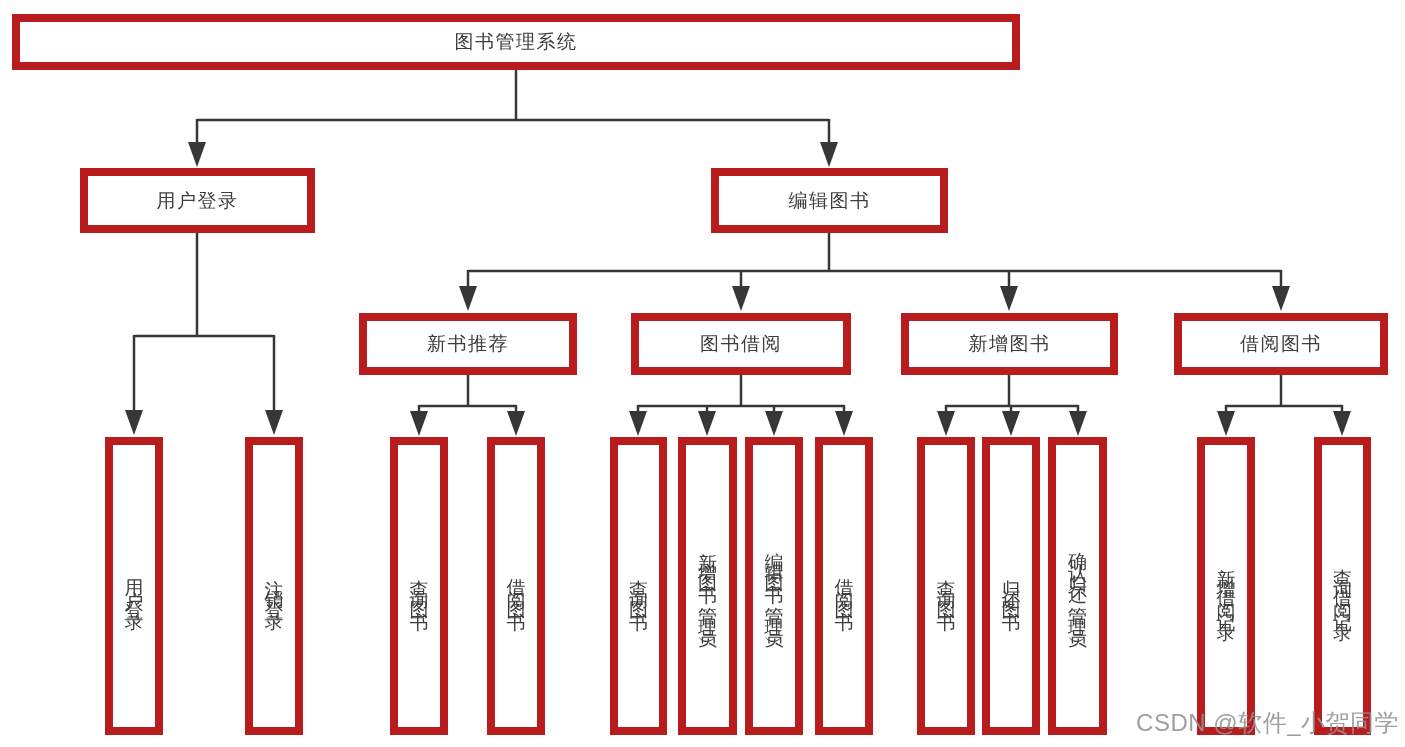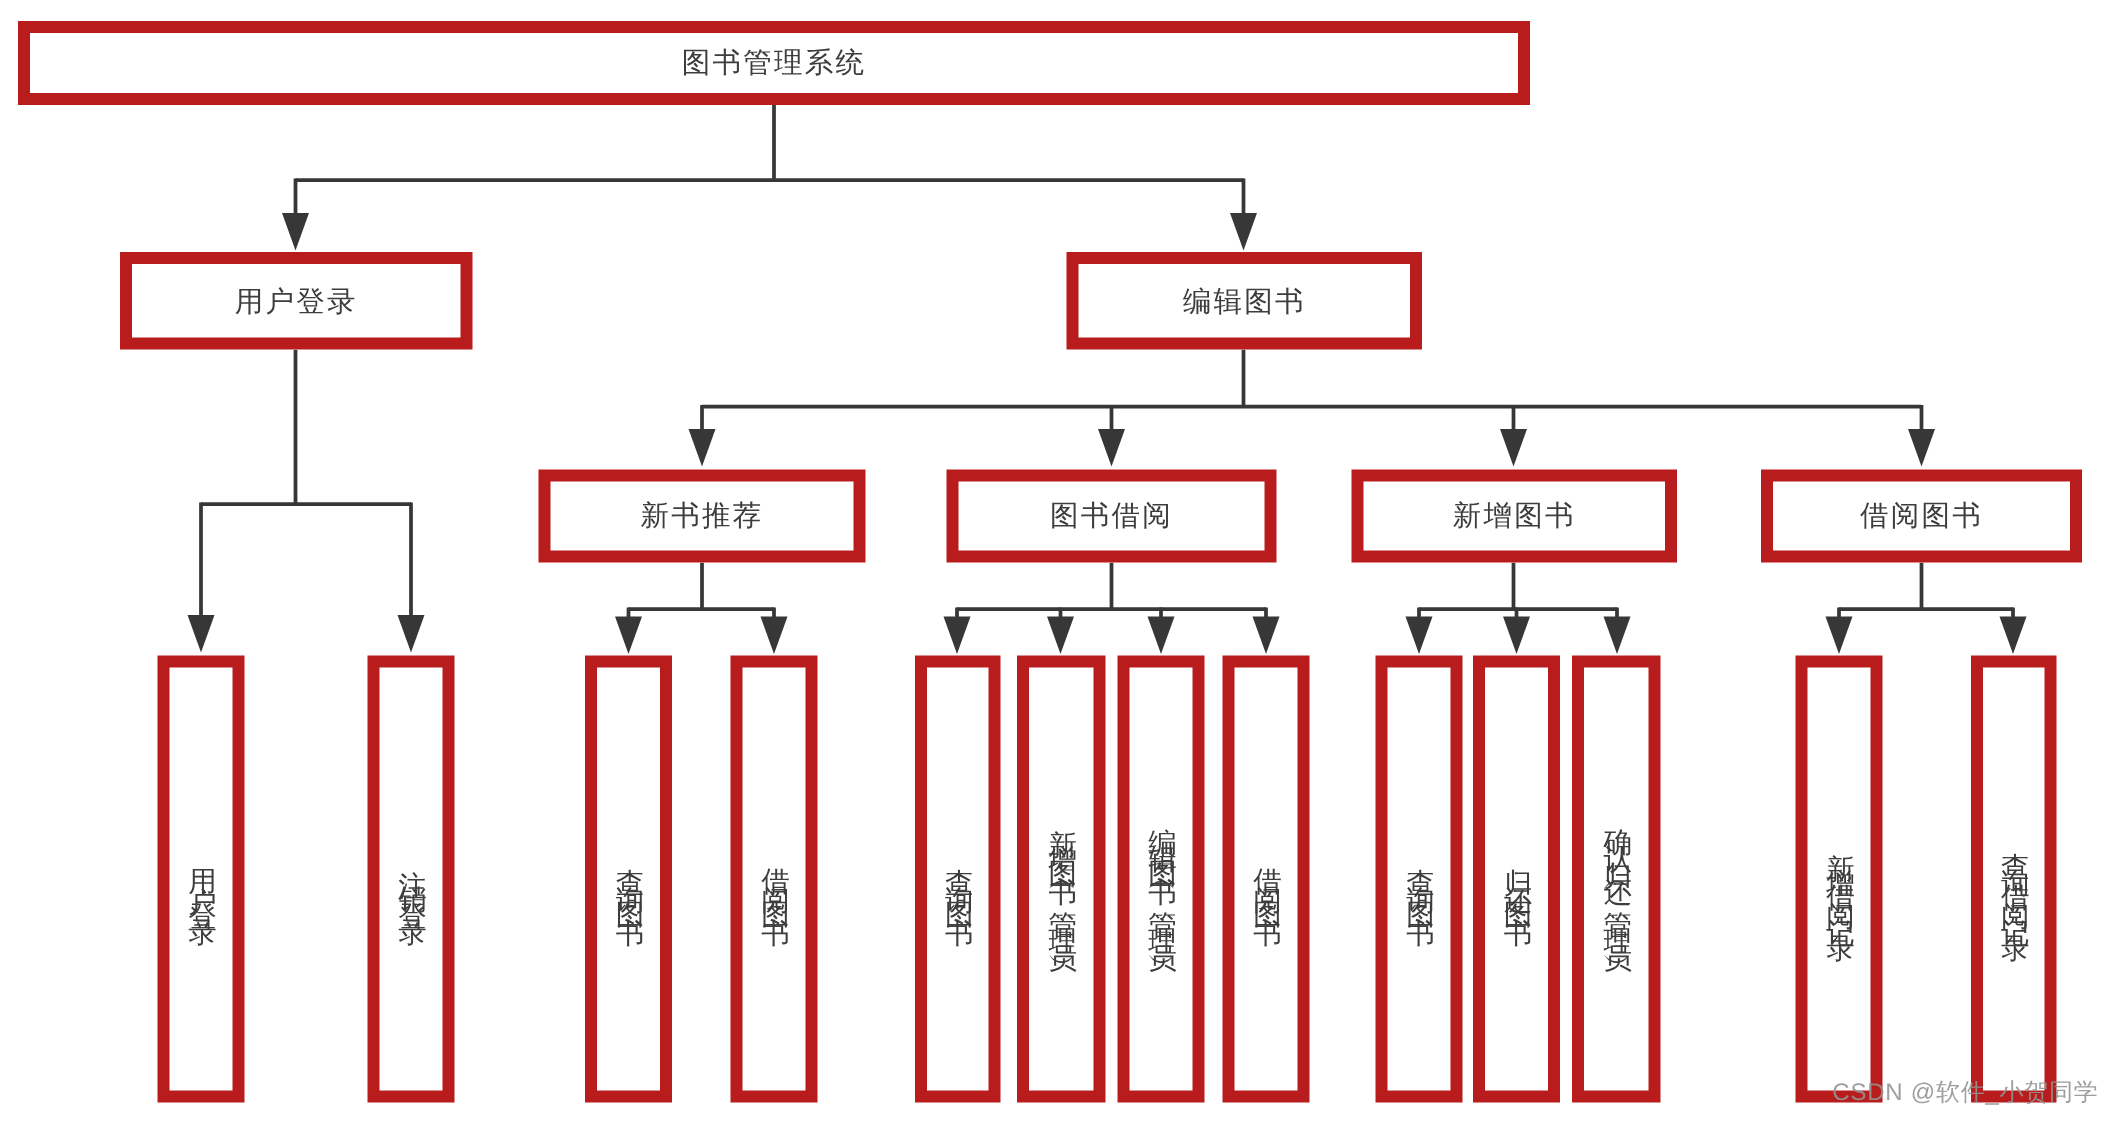--- a/index.html
+++ b/index.html
@@ -38,21 +38,21 @@
     text-orientation:mixed;
     font-size:19px;
     letter-spacing:11px;
     white-space:nowrap;
     color:#3d3d3d;
   }
   .watermark{
     position:absolute;
     right:6px;
     bottom:8px;
-    font-size:16px;
+    font-size:24px;
     letter-spacing:0.5px;
     color:rgba(148,148,148,0.9);
     z-index:5;
     white-space:nowrap;
   }
 </style>
 </head>
 <body>
 
 <div class="stage">

